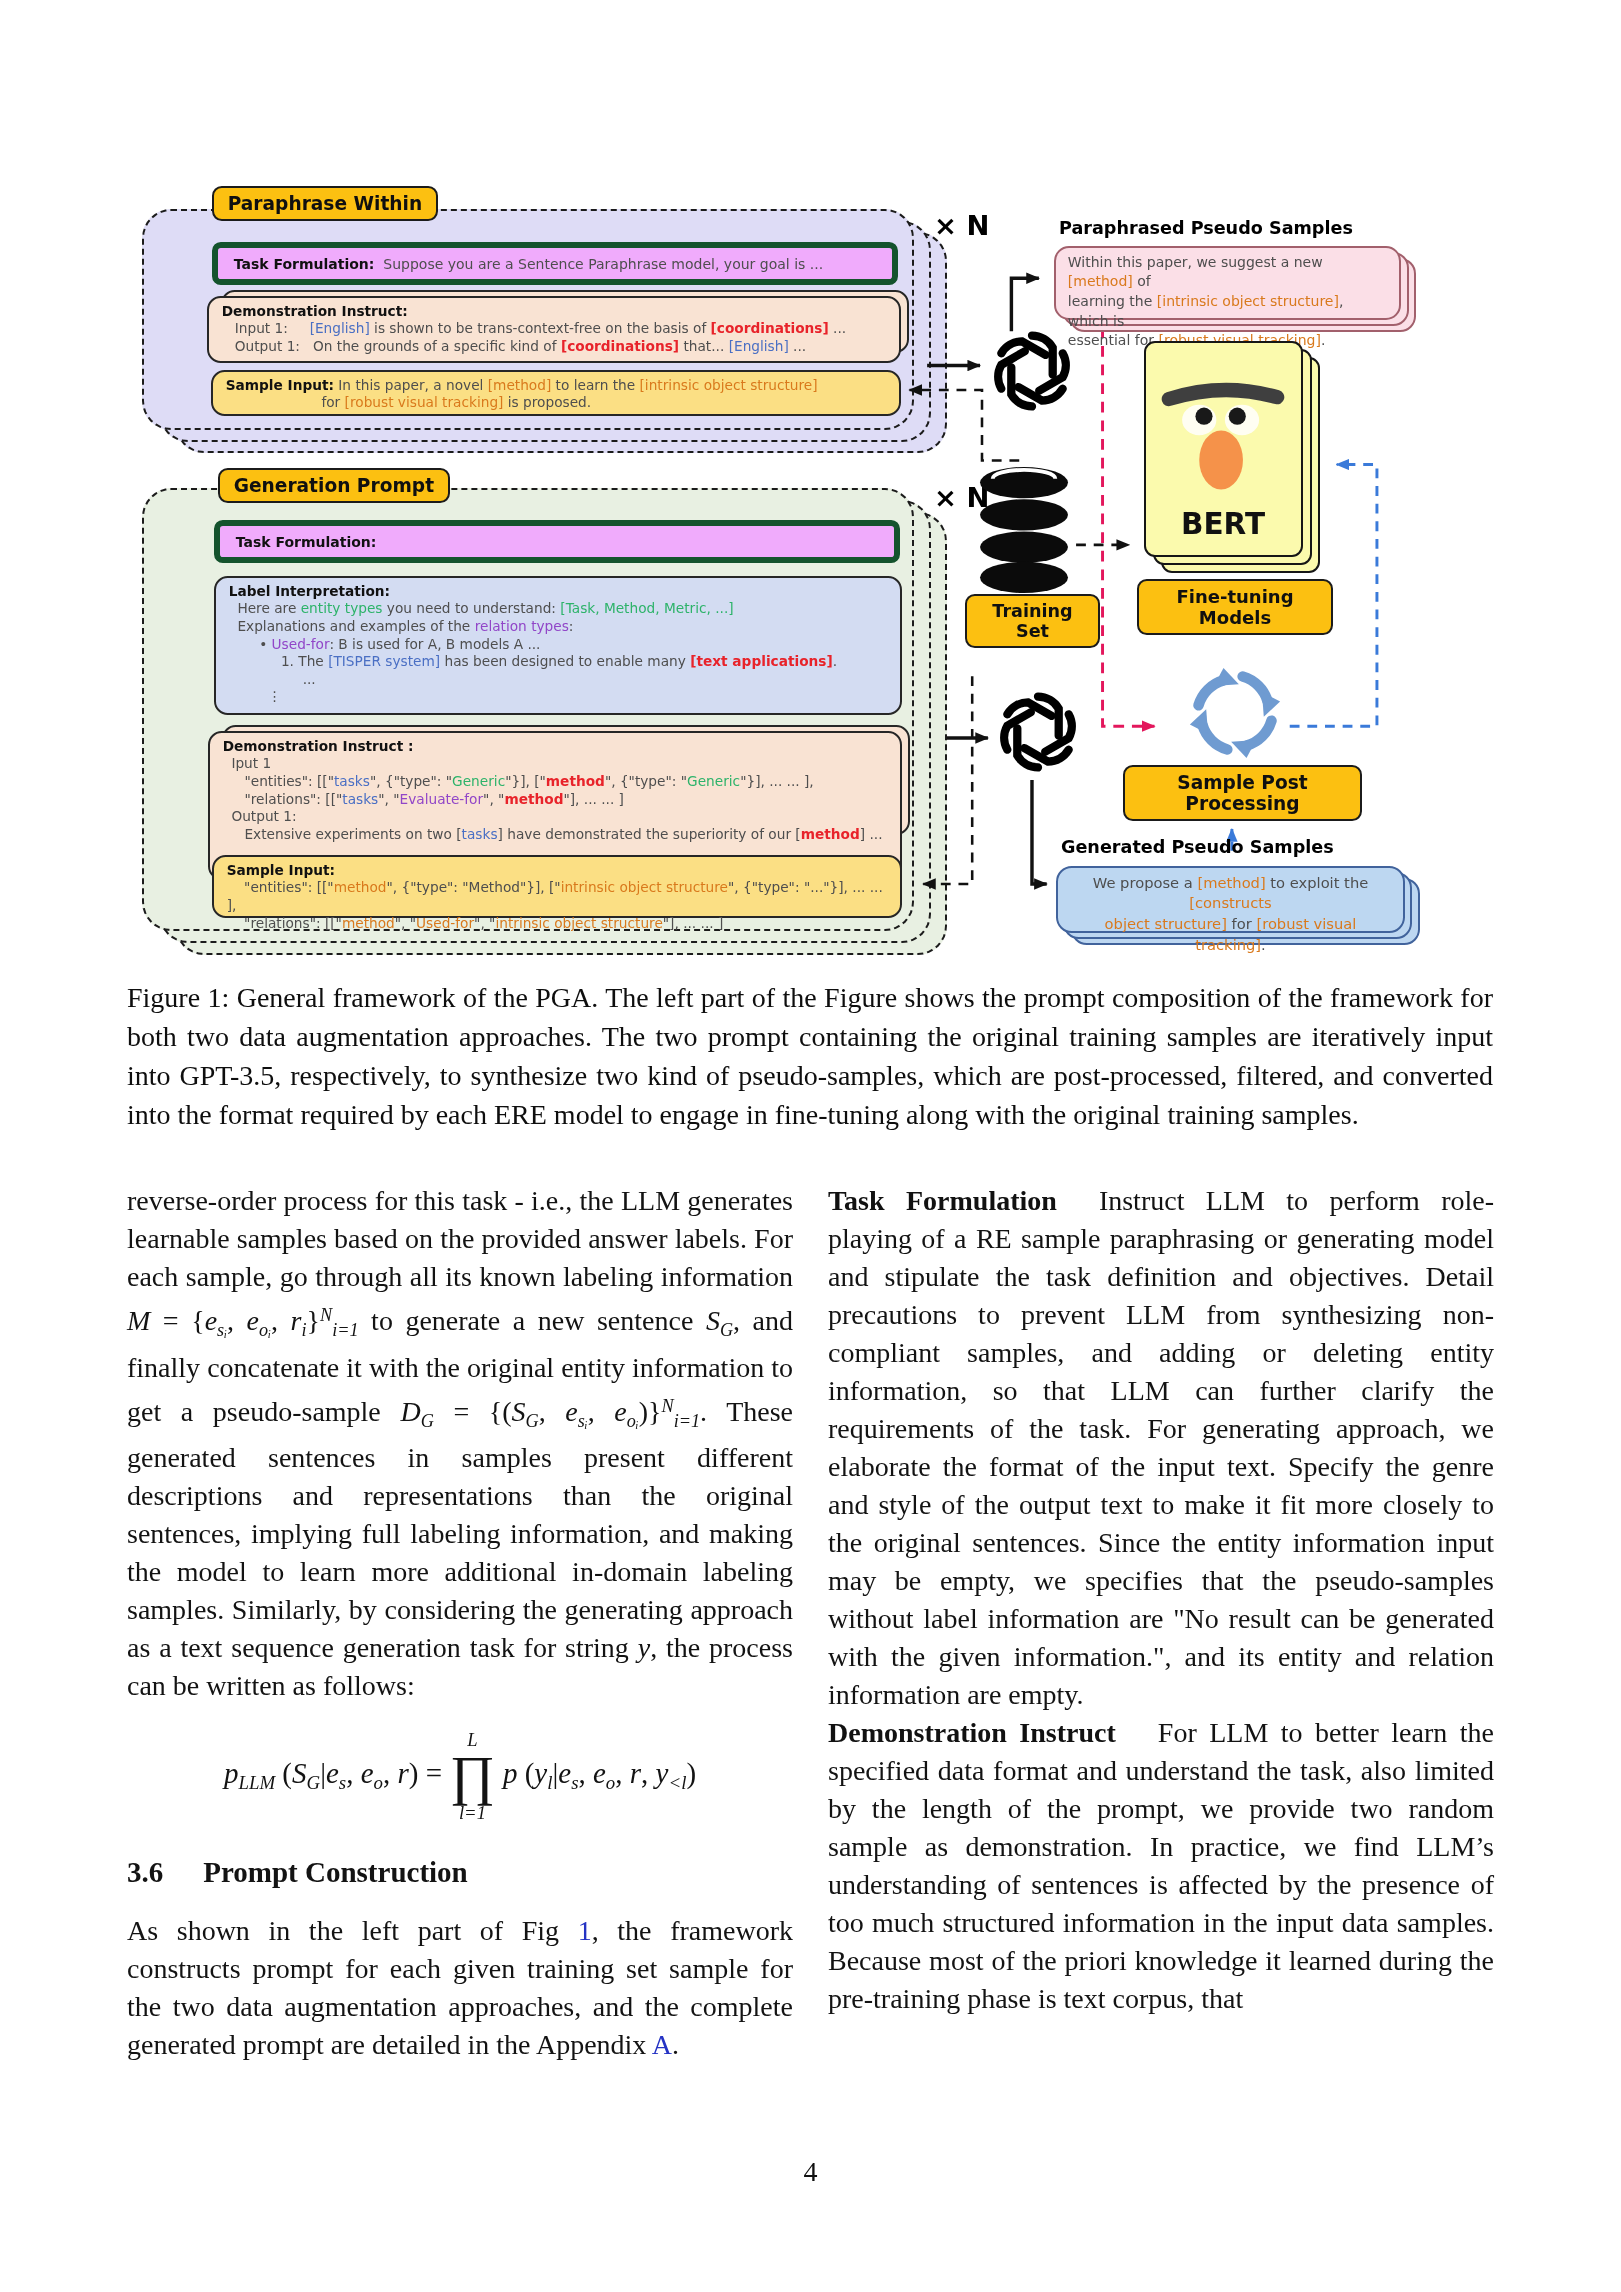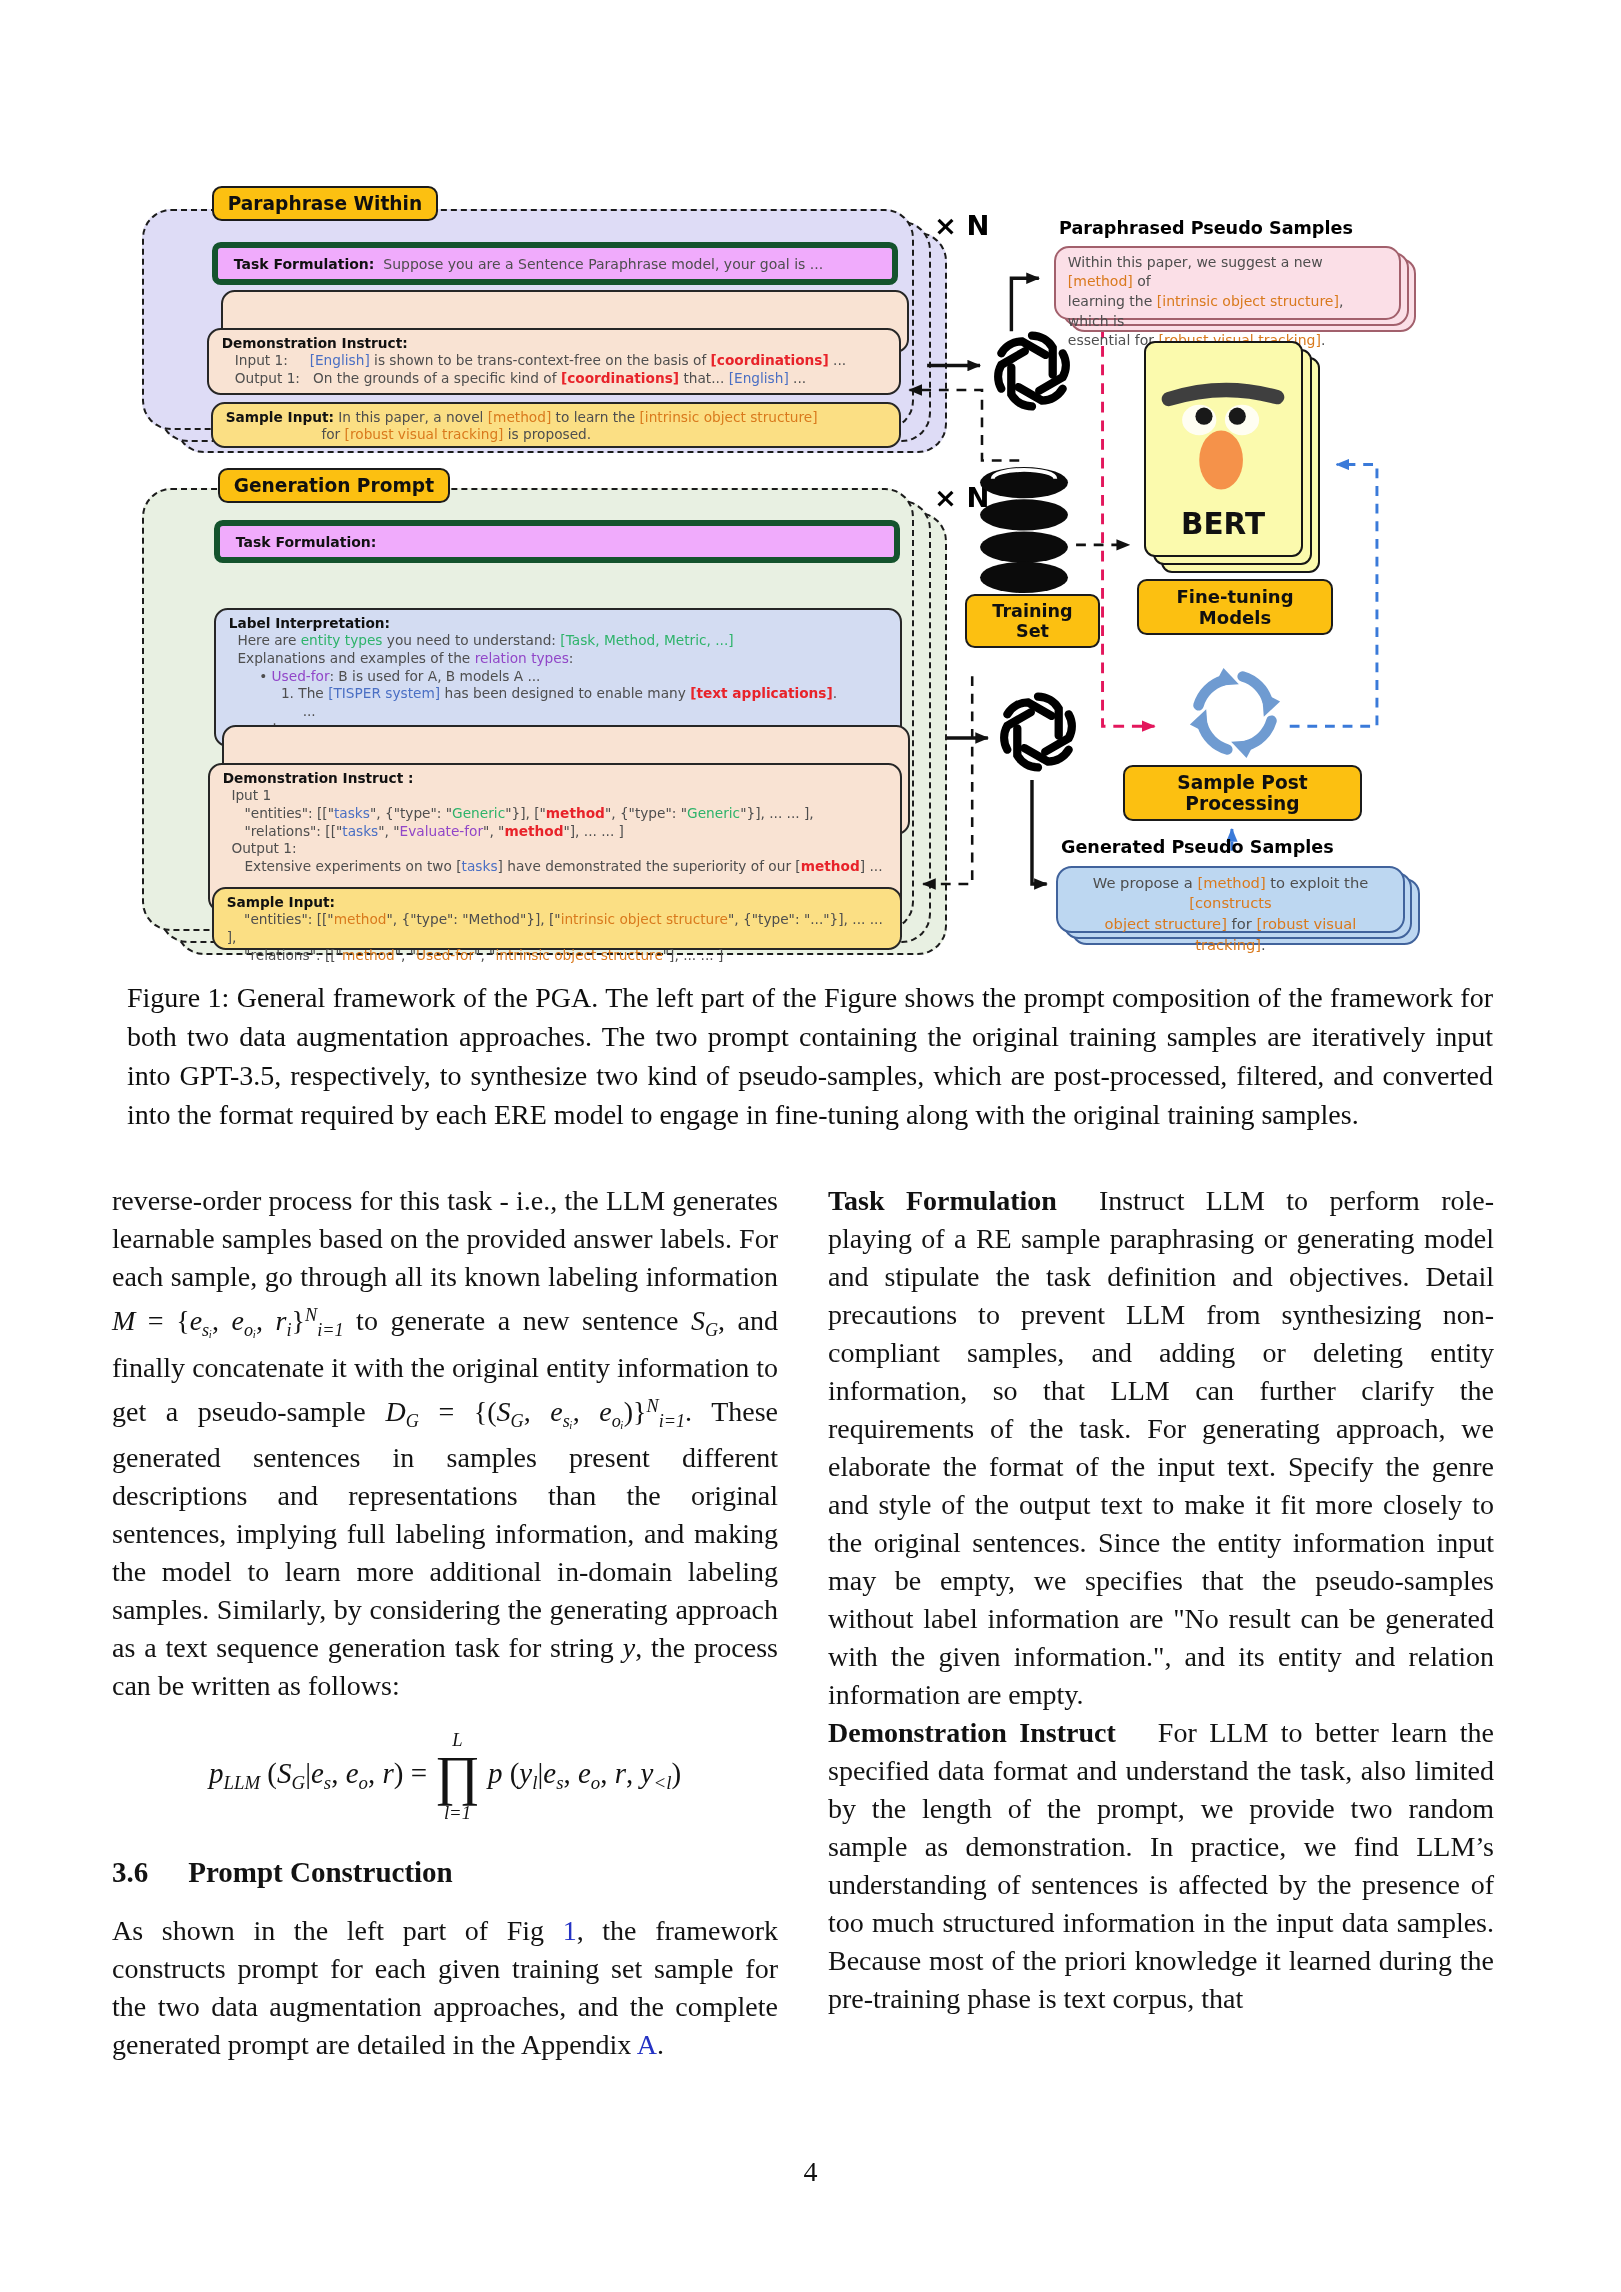--- a/index.html
+++ b/index.html
@@ -8,21 +8,21 @@
   .fig{position:absolute;left:0;top:0;width:1621px;height:980px;
        font-family:"DejaVu Sans",sans-serif;}
   
   .stackbox{position:absolute;border:2.5px dashed #1b1b1b;border-radius:29px;box-sizing:border-box;}
   .ppr{background:#dedcf6;}
   .gen{background:#e8f0e2;}
   .graybar{position:absolute;box-sizing:border-box;background:#f0abfc;border:6px solid #14532d;
            border-radius:8.8px;display:flex;align-items:center;padding:0 15.7px;
            font-size:14px;color:#4e4e4e;white-space:pre-wrap;}
   .pbox,.ybox,.bbox{position:absolute;box-sizing:border-box;border:2px solid #262626;border-radius:13.7px;
-           padding:4.9px 12.7px;font-size:13.7px;line-height:17.6px;color:#4e4e4e;margin-top:32px;}
+           padding:4.9px 12.7px;font-size:13.7px;line-height:17.6px;color:#4e4e4e;}
   .pbox{background:#f9e3d3;}
   .ybox{background:#fbdf84;}
   .bbox{background:#d3dcf2;}
   .backsheet{position:absolute;box-sizing:border-box;border:2px solid #262626;border-radius:13.7px;}
   .line{white-space:pre-wrap;}
   .tag{position:absolute;box-sizing:border-box;background:#fcc011;border:2.5px solid #1b1b1b;border-radius:9.8px;
        padding:4.9px 13.7px;font-weight:700;font-size:18.6px;color:#101010;text-align:center;}
   .xn{position:absolute;font-weight:700;font-size:27.4px;color:#000;}
   .fig-title{position:absolute;font-weight:700;font-size:17.6px;color:#000;}
   .pinkbox{position:absolute;box-sizing:border-box;background:#fbdfe7;border:2px solid #a2606c;border-radius:15px;
@@ -42,21 +42,21 @@
   .sg-green{color:#2db36a;}
   .sg-purple{color:#9146c8;}
   .sg-link{color:#2533c4;}
   .sg-i{font-family:"Liberation Serif",serif;font-style:italic;}
   .sg-sub{font-size:65%;vertical-align:-0.3em;}
   .sg-sup{font-size:65%;vertical-align:0.5em;}
   
   .caption{position:absolute;left:127px;top:978px;width:1366px;font-size:28px;line-height:39px;
        text-align:justify;color:#0e0e0e;}
   .col{position:absolute;width:666px;font-size:28px;line-height:38px;text-align:justify;}
-  .colL{left:112px;top:1182px;}
+  .colL{left:127px;top:1182px;}
   .colR{left:828px;top:1182px;}
   .col p{margin:0;padding:0;}
   .formula{display:flex;justify-content:center;align-items:center;margin:23.5px 0 19.6px 0;
        font-size:29px;line-height:1.1;text-align:left;}
   .prod{display:flex;flex-direction:column;align-items:center;margin:0 7.8px;}
   .prod .ptop,.prod .pbot{font-size:18.6px;font-style:italic;line-height:1.15;}
   .prod .psym{font-size:55px;line-height:0.95;font-style:normal;}
   .h36{margin:29px 0 21.6px 0;font-weight:700;font-size:29px;text-align:left;}
   .h36 .hnum{margin-right:40px;}
   .pagenum{position:absolute;left:0;top:2156px;width:1621px;text-align:center;font-size:28px;color:#111;}

